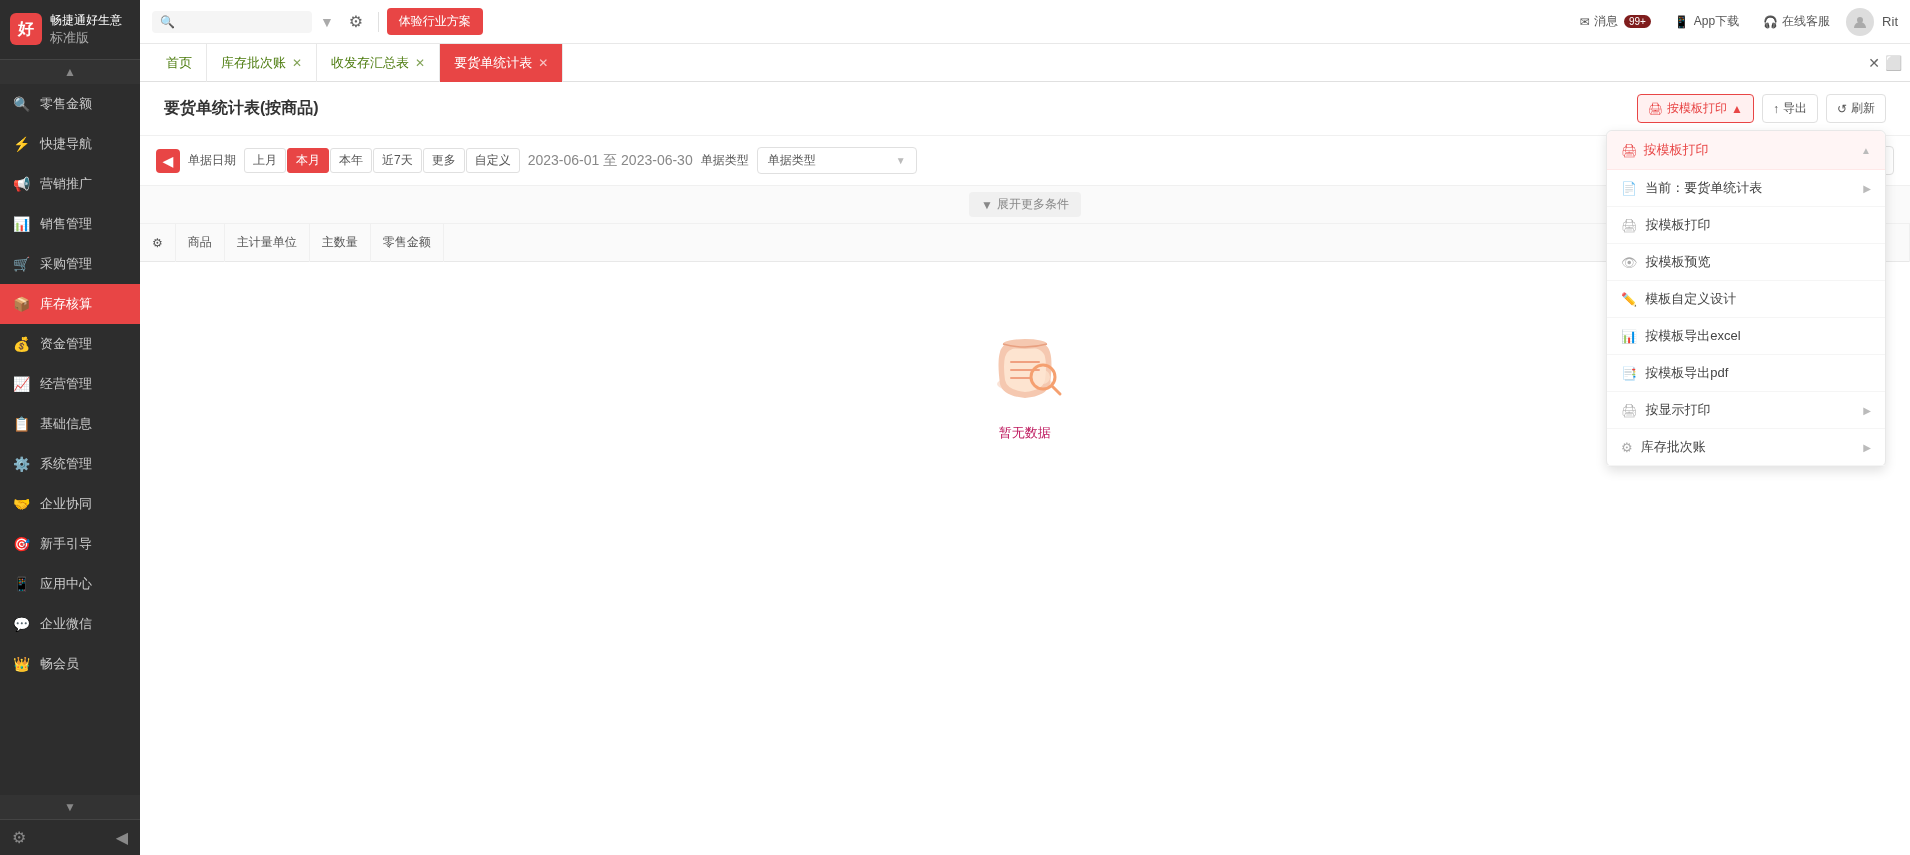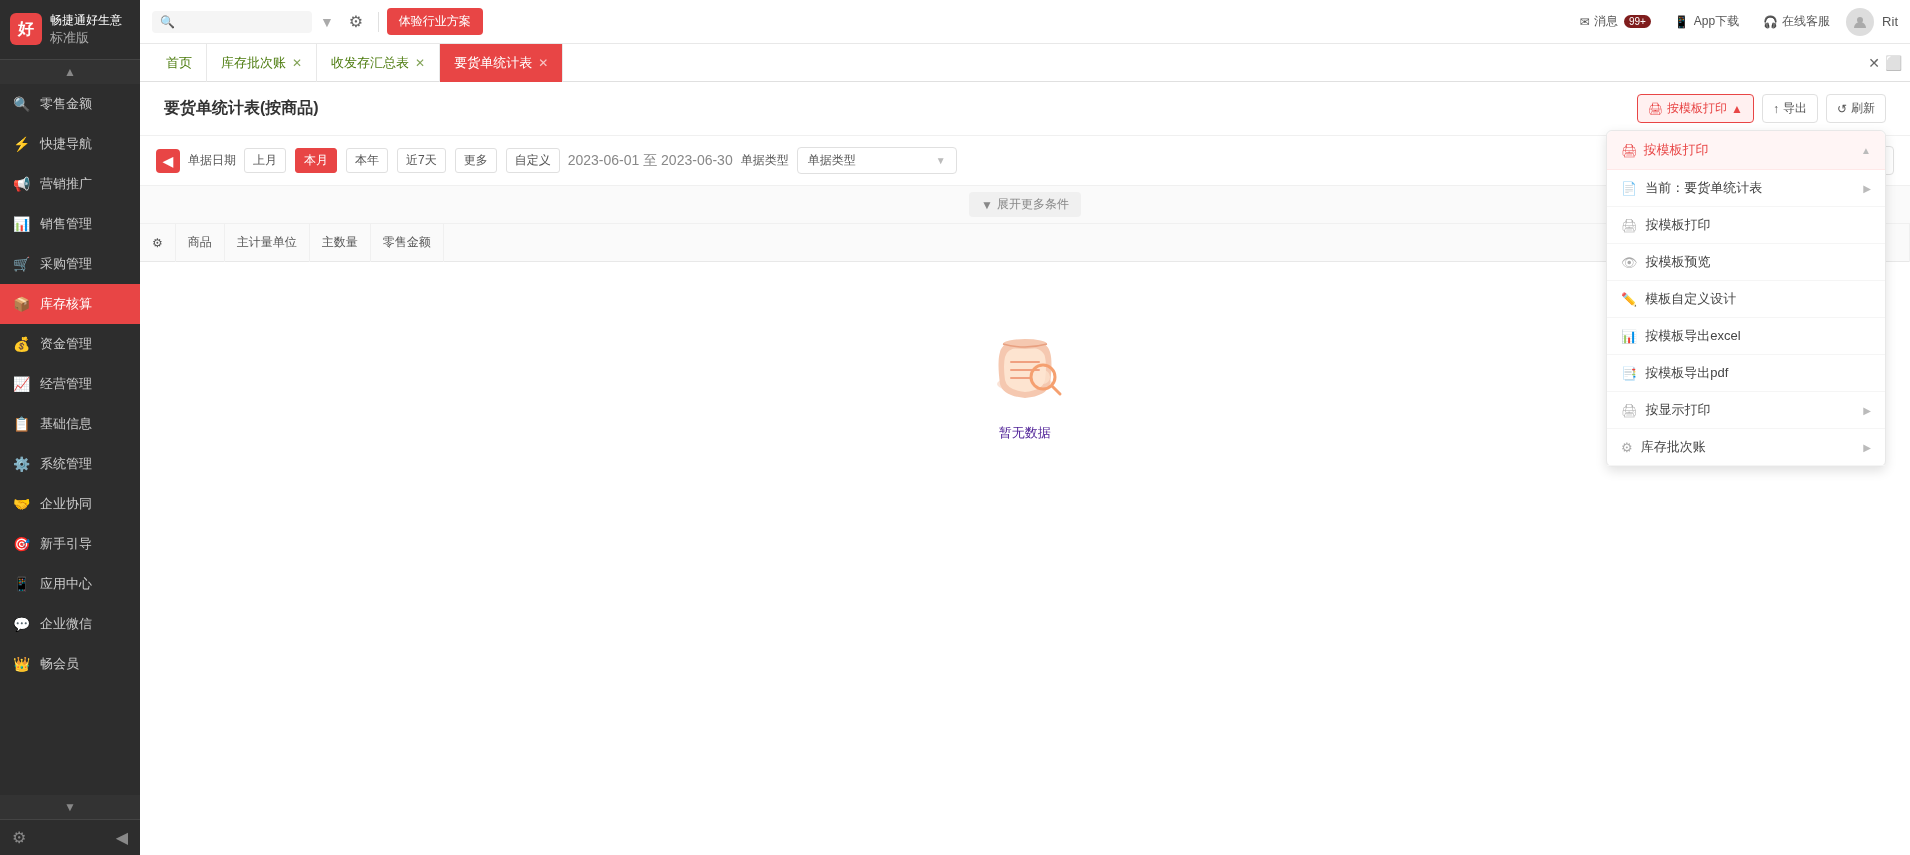--- a/index.html
+++ b/index.html
@@ -302,21 +302,21 @@
       border-radius: 4px;
       display: flex;
       align-items: center;
       justify-content: center;
       cursor: pointer;
       font-size: 14px;
     }
     .date-filter {
       display: flex;
       align-items: center;
-      gap: 9px;
+      gap: 1px;
       font-size: 12px;
       color: #555;
     }
     .date-btn {
       padding: 3px 8px;
       border: 1px solid #e0e0e0;
       border-radius: 3px;
       cursor: pointer;
       font-size: 12px;
       color: #555;
@@ -422,21 +422,21 @@
       padding: 60px 0 40px;
     }
     .empty-icon {
       width: 100px;
       height: 90px;
       position: relative;
       margin-bottom: 12px;
     }
     .empty-text {
       font-size: 13px;
-      color: #4c1d95;
+      color: #be185d;
     }
 
     
     .dropdown-overlay {
       position: absolute;
       top: 36px;
       right: 0;
       background: white;
       border: 1px solid #e8e8e8;
       border-radius: 6px;

